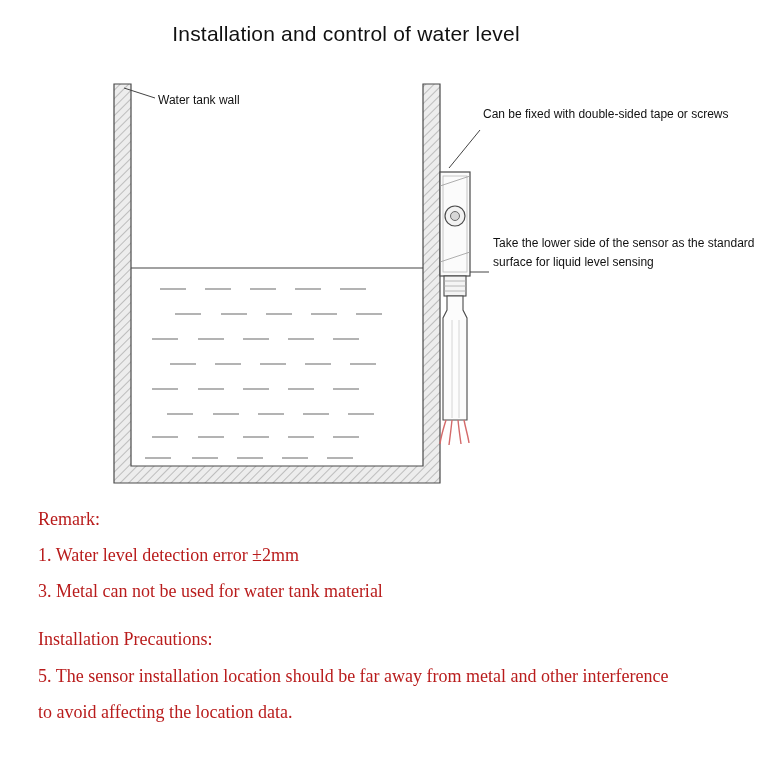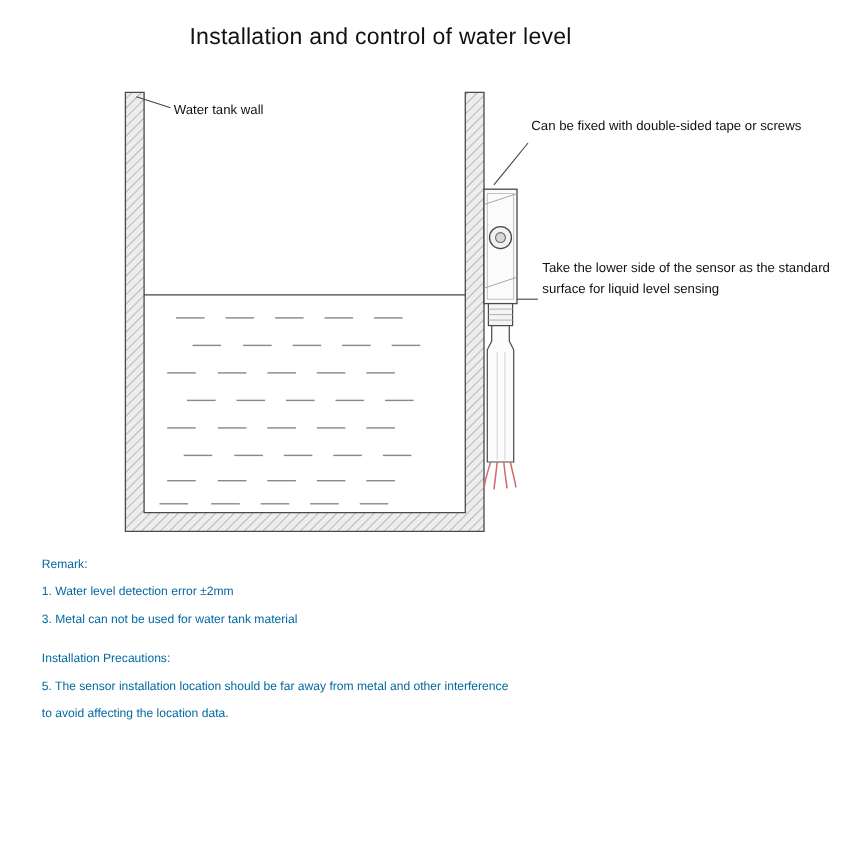--- a/index.html
+++ b/index.html
@@ -50,23 +50,24 @@
   }
   #label-tank-wall { left: 158px; top: 91px; }
   #label-fix-note  { left: 483px; top: 105px; width: 250px; }
   #label-sensor-note { left: 493px; top: 234px; width: 262px; }
 
   .notes {
     position: absolute;
     left: 38px;
     top: 505px;
     width: 700px;
-    font-size: 11px;
+    font-size: 18px;
     line-height: 1.62;
-    color: #0369a1;
+    color: #b91c1c;
+    font-family: Liberation Serif, serif;
   }
   .notes .line { margin: 0 0 7px 0; }
   .notes .gap { height: 12px; }
   .notes .heading { margin-bottom: 7px; }
 </style>
 </head>
 <body>
 
 <div id="stage">
 

